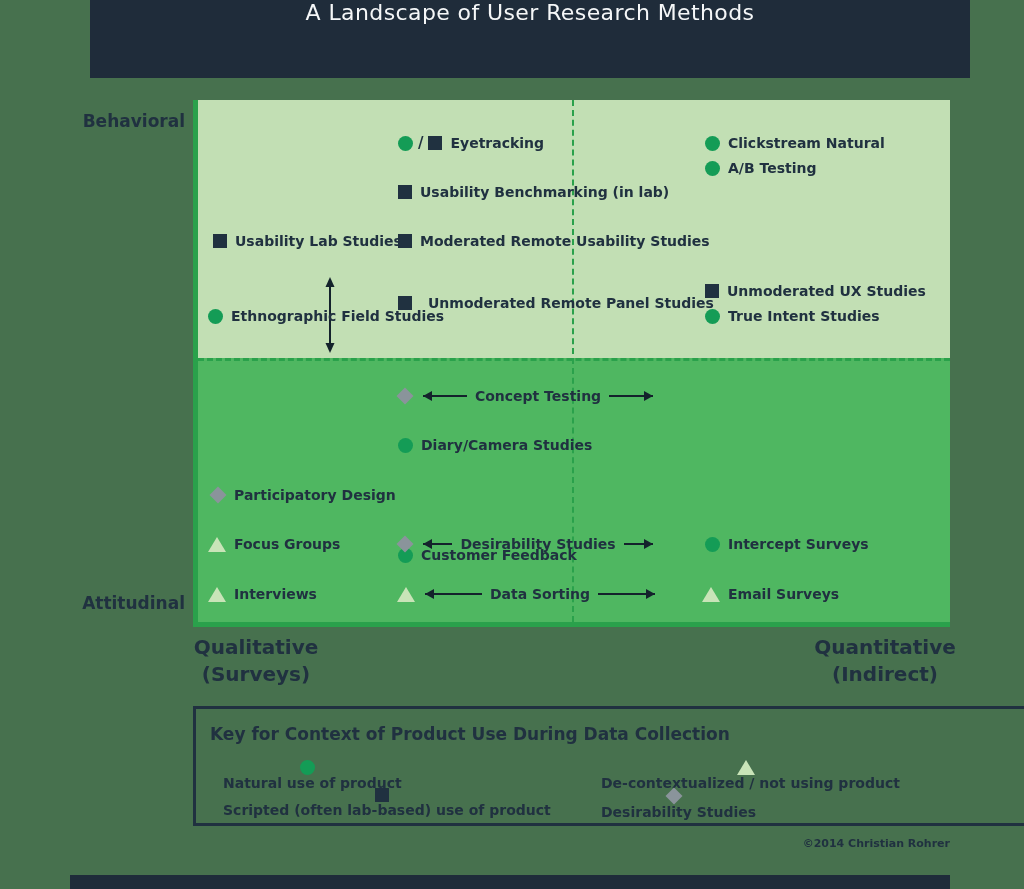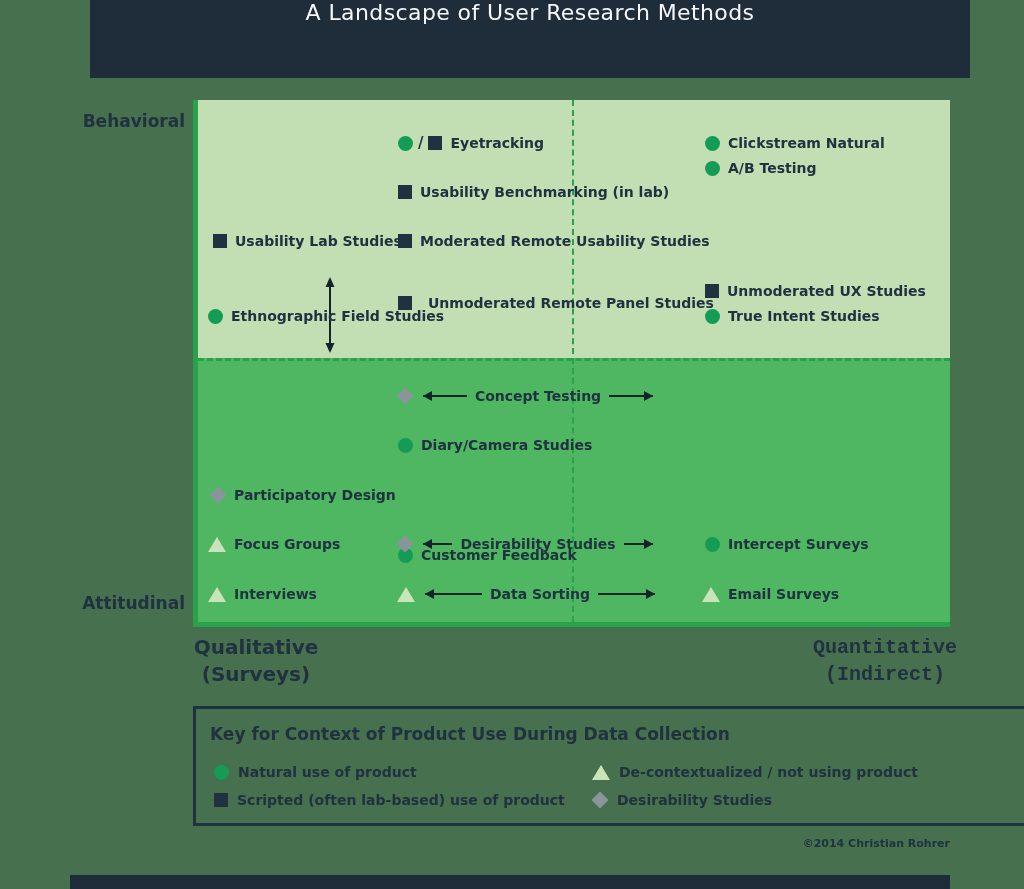--- a/index.html
+++ b/index.html
@@ -43,21 +43,21 @@
     position:absolute;left:40px;width:145px;text-align:right;
     font-size:17px;font-weight:bold;color:var(--text-navy);
   }
   .axis-tb.behavioral{top:111px;}
   .axis-tb.attitudinal{top:593px;text-align:right;}
   .axis-corner{
     position:absolute;width:200px;text-align:center;
     font-size:20px;font-weight:bold;color:var(--text-navy);line-height:27px;
   }
   .axis-corner.qualitative{left:156px;top:634px;}
-  .axis-corner.quantitative{left:785px;top:634px;font-family:Liberation Mono, monospace;}
+  .axis-corner.quantitative{left:785px;top:634px;}
   
   .method{
     position:absolute;display:flex;align-items:center;height:22px;
     color:var(--text-navy);font-weight:bold;font-size:14px;white-space:nowrap;
   }
   .m-label{margin-left:8px;}
   .slash{margin:0 5px;font-size:15px;}
   .mk{display:inline-block;flex:none;}
   .mk.circle{width:15px;height:15px;border-radius:50%;background:var(--marker-circle);}
   .mk.square{width:14px;height:14px;background:var(--marker-square);}
@@ -74,21 +74,21 @@
     border-top:5px solid transparent;border-bottom:5px solid transparent;border-left:9px solid var(--arrow-black);}
   .v-arrow{position:absolute;left:323px;top:277px;}
   
   .legend{
     position:absolute;left:193px;top:706px;width:892px;height:120px;
     border:3px solid var(--text-navy);box-sizing:border-box;
   }
   .legend-title{position:absolute;left:14px;top:15px;font-size:17px;font-weight:bold;color:var(--text-navy);white-space:nowrap;}
   .legend-item{
     position:absolute;display:flex;align-items:center;height:24px;
-    font-size:14px;font-weight:bold;color:var(--text-navy);white-space:nowrap;
+    font-size:14px;font-weight:bold;color:var(--text-navy);white-space:nowrap;flex-direction:column;
   }
   .legend-item .m-label{margin-left:9px;}
   
   .copyright{
     position:absolute;left:193px;top:837px;width:757px;text-align:right;
     font-size:11px;font-weight:bold;color:var(--text-navy);
   }
   .bottom-strip{position:absolute;left:70px;top:875px;width:880px;height:14px;background:var(--header-bg);}
 </style>
 </head>

